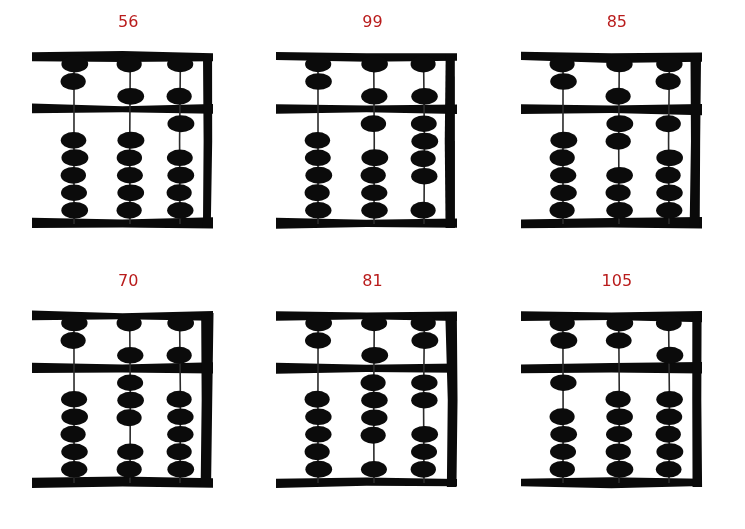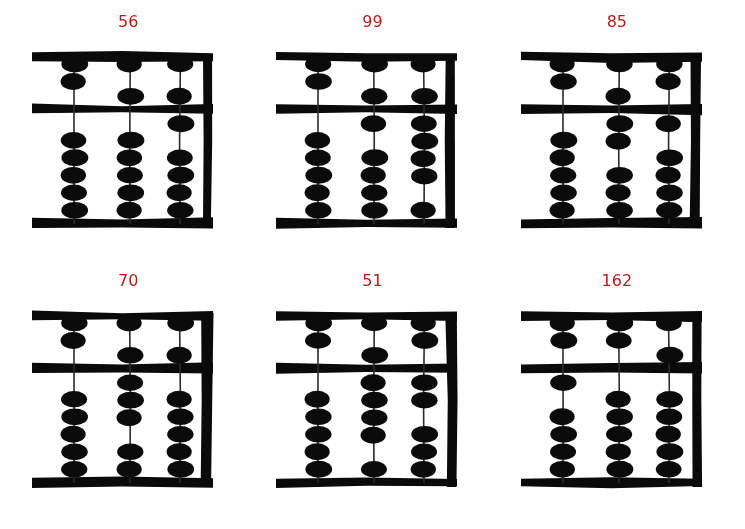--- a/index.html
+++ b/index.html
@@ -298,21 +298,21 @@
               <ellipse cx="151.13" cy="92.30" rx="12.56" ry="8.46" class="bead"></ellipse>
               <ellipse cx="152.40" cy="109.80" rx="13.20" ry="8.32" class="bead"></ellipse>
               <ellipse cx="152.36" cy="127.30" rx="13.18" ry="8.31" class="bead"></ellipse>
               <ellipse cx="151.14" cy="144.80" rx="12.57" ry="8.46" class="bead"></ellipse>
               <ellipse cx="152.76" cy="162.30" rx="13.38" ry="8.43" class="bead"></ellipse>
             </g>
           </svg>
         </div>
       </div>
       <div class="abacus-cell">
-        <div class="abacus-label">51</div>
+        <div class="abacus-label">81</div>
         <div class="abacus-figure">
           <svg viewBox="0 0 200 188" aria-hidden="true">
             <g>
               <path d="M 4 4.349862808010949
              L 94.5 5.564360838026187
              L 185 4.490997391917335
              L 185 14.104220140836697
              L 94.5 12.269341609495678
              L 4 13.795879861379035 Z" class="ink"></path>
               <path d="M 4 55.83984464662958
@@ -357,21 +357,21 @@
               <ellipse cx="152.37" cy="75.70" rx="13.19" ry="8.31" class="bead"></ellipse>
               <ellipse cx="152.38" cy="93.20" rx="13.19" ry="8.32" class="bead"></ellipse>
               <ellipse cx="152.68" cy="127.30" rx="13.34" ry="8.40" class="bead"></ellipse>
               <ellipse cx="152.02" cy="144.80" rx="13.01" ry="8.20" class="bead"></ellipse>
               <ellipse cx="151.30" cy="162.30" rx="12.65" ry="8.41" class="bead"></ellipse>
             </g>
           </svg>
         </div>
       </div>
       <div class="abacus-cell">
-        <div class="abacus-label">162</div>
+        <div class="abacus-label">105</div>
         <div class="abacus-figure">
           <svg viewBox="0 0 200 188" aria-hidden="true">
             <g>
               <path d="M 4 4.229831867308531
              L 94.5 5.616878529515816
              L 185 4.119743346754694
              L 185 15.306039676051295
              L 94.5 13.106460849872382
              L 4 14.091641053952845 Z" class="ink"></path>
               <path d="M 4 57.53702096536763

